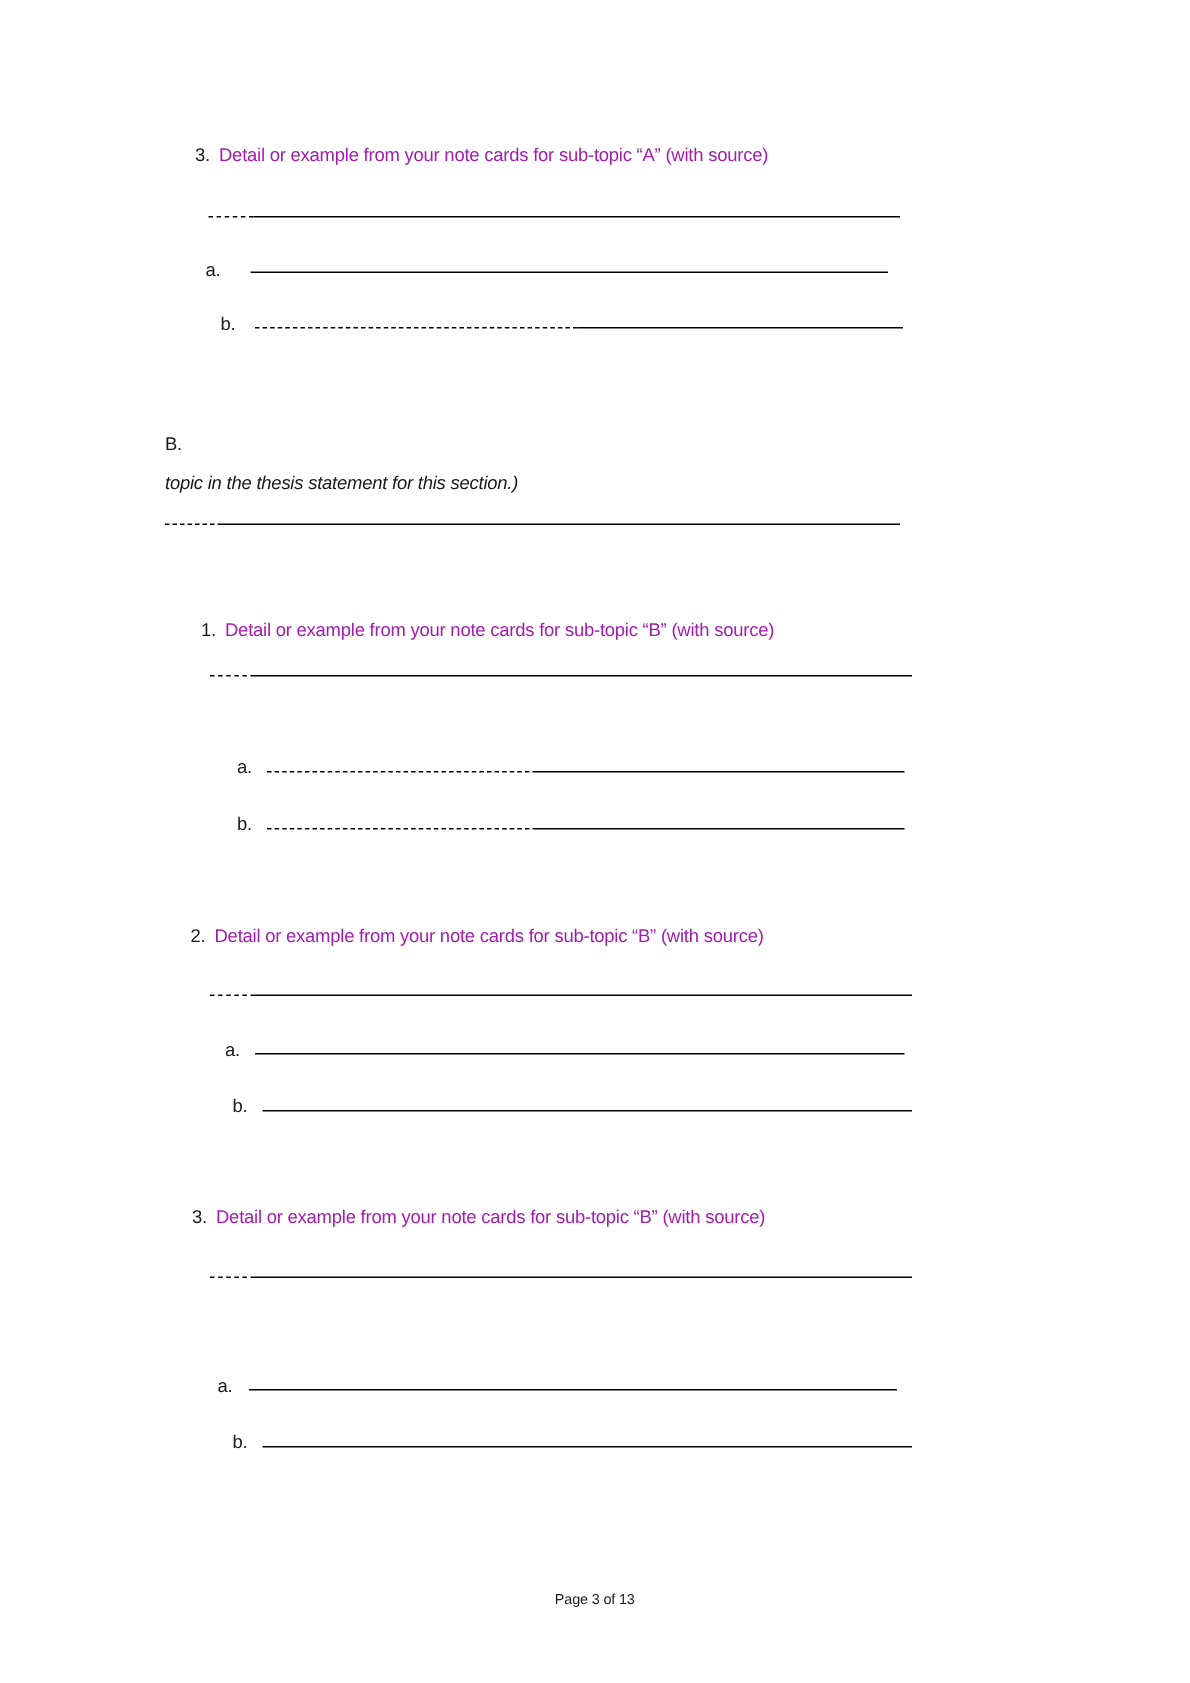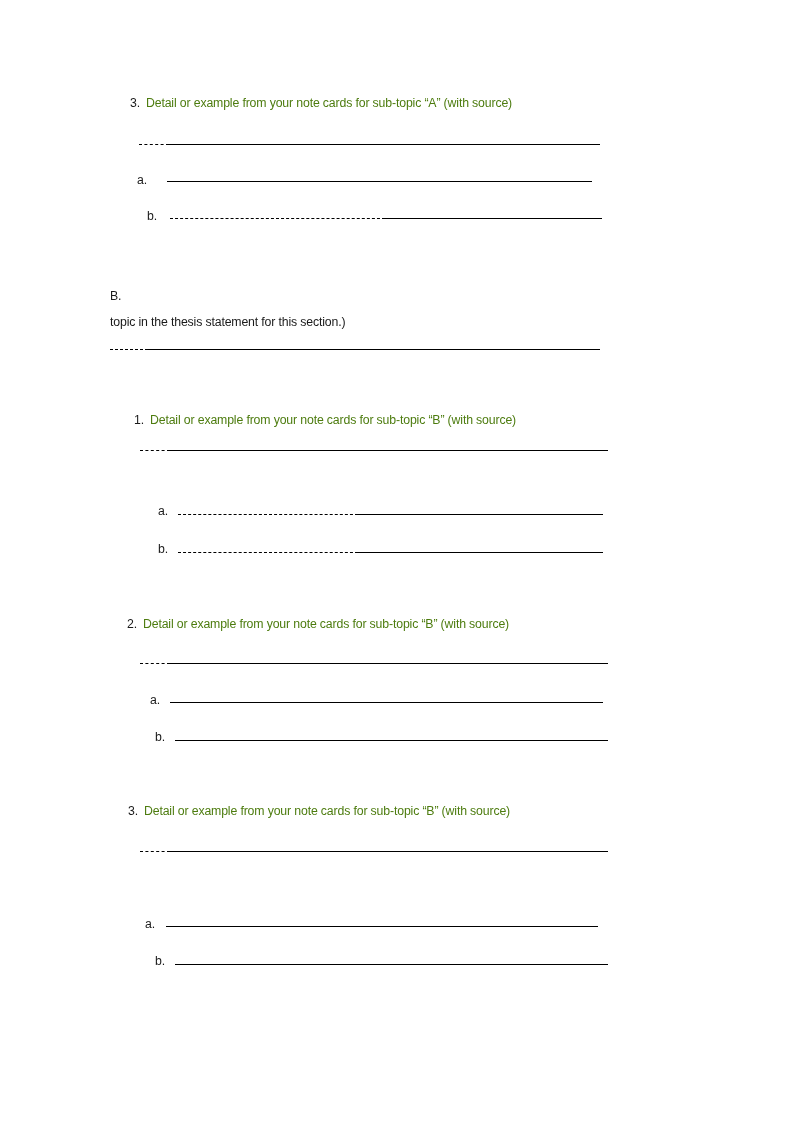--- a/index.html
+++ b/index.html
@@ -21,21 +21,21 @@
     width: 793px;
     height: 1122px;
     background: #ffffff;
   }
 
   
   .txt {
     position: absolute;
     font-size: 12.3px;
     line-height: 17px;
-    color: #4d7c0f;
+    color: #a21caf;
     letter-spacing: -0.15px;
     white-space: nowrap;
   }
 
   .marker {
     position: absolute;
     font-size: 12.3px;
     line-height: 17px;
     color: #1a1a1a;
     letter-spacing: -0.15px;
@@ -103,21 +103,21 @@
     <span class="solid"></span>
   </div>
 
   <span class="marker" style="left:147px; top:208px;">b.</span>
   <div class="rule under" style="left:170px; top:218px; width:432px;">
     <span class="dash" style="width:215px;"></span>
     <span class="solid"></span>
   </div>
 
   <span class="para" style="left:110px; top:283px;">B.</span>
-  <span class="para" style="left:110px; top:309px;">topic in the thesis statement for this section.)</span>
+  <span class="para" style="left:110px; top:309px;font-style:italic;">topic in the thesis statement for this section.)</span>
 
   <div class="rule" style="left:110px; top:349px; width:490px;">
     <span class="dash" style="width:38px;"></span>
     <span class="solid"></span>
   </div>
 
   <span class="marker" style="left:134px; top:412px;">1.</span>
   <span class="txt" style="left:150px; top:412px;">Detail or example from your note cards for sub-topic “B” (with source)</span>
 
   <div class="rule" style="left:140px; top:450px; width:468px;">
@@ -166,14 +166,15 @@
   <span class="marker" style="left:145px; top:916px;">a.</span>
   <div class="rule under" style="left:166px; top:926px; width:432px;">
     <span class="solid"></span>
   </div>
 
   <span class="marker" style="left:155px; top:953px;">b.</span>
   <div class="rule under" style="left:175px; top:964px; width:433px;">
     <span class="solid"></span>
   </div>
 
+  <div class="footer" style="top:1061px;">Page 3 of 13</div>
 
 </div>
 
 </body></html>

